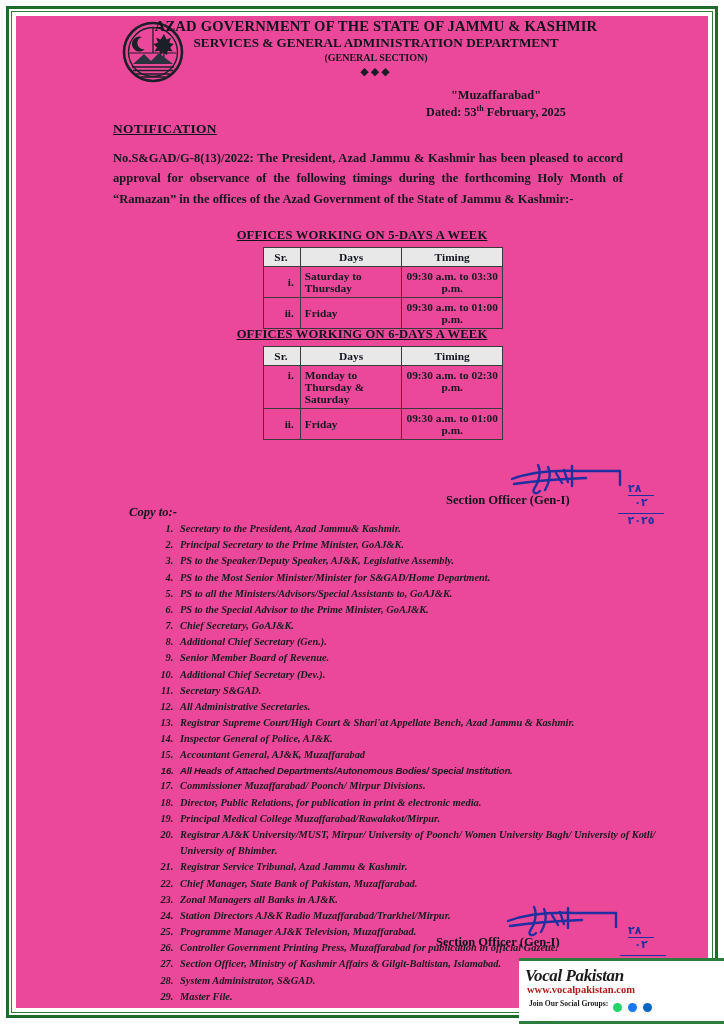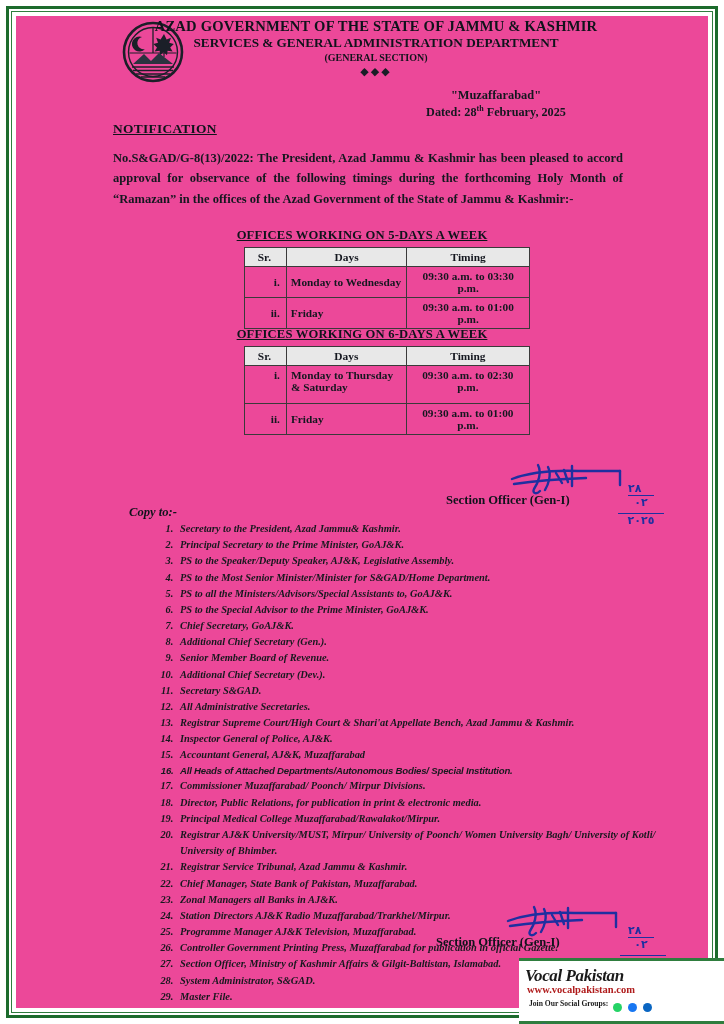--- a/index.html
+++ b/index.html
@@ -35,22 +35,22 @@
   .notif{position:absolute;left:97px;top:105px;font-size:13.4px;font-weight:bold;
       color:#10131b;text-decoration:underline;letter-spacing:.3px;}
 
   
   .para{position:absolute;left:97px;top:132px;width:510px;font-size:12.5px;
       font-weight:bold;color:#14171f;line-height:1.62;text-align:justify;}
 
   
   .tbl-title{position:absolute;width:692px;text-align:center;font-size:12.6px;
       font-weight:bold;text-decoration:underline;color:#10131b;letter-spacing:.2px;}
-  table.sched{position:absolute;border-collapse:collapse;width:286px;
-      font-size:11.3px;font-weight:bold;color:#14171f;}
+  table.sched{position:absolute;border-collapse:collapse;width:240px;
+      font-size:11.3px;font-weight:bold;color:#14171f;margin-left:19px;}
   table.sched td,table.sched th{border:1px solid #3a3a3a;padding:3px 4px;}
   table.sched thead th{background:#e8e8e8;text-align:center;font-size:11.4px;}
   .c-sr{width:34px;text-align:right;padding-right:6px!important;}
   .c-day{width:122px;text-align:left;}
   .c-tim{width:128px;text-align:center;}
   td.c-day,td.c-tim,td.c-sr{height:19px;}
 
   
   .sigblock{position:absolute;}
   .sig-label{font-size:12.6px;font-weight:bold;color:#10131b;white-space:nowrap;}
@@ -120,40 +120,40 @@
       <div class="hdr-txt">
         <div class="h1">AZAD GOVERNMENT OF THE STATE OF JAMMU &amp; KASHMIR</div>
         <div class="h2">SERVICES &amp; GENERAL ADMINISTRATION DEPARTMENT</div>
         <div class="h3">(GENERAL SECTION)</div>
         <div class="orn">◆◆◆</div>
       </div>
     </div>
 
     <div class="place">"Muzaffarabad"</div>
     <div class="dated">
-      <span>Dated: 28</span><sup>th</sup><span> February, 2025</span>
+      <span>Dated: 53</span><sup>th</sup><span> February, 2025</span>
     </div>
 
     <div class="notif">NOTIFICATION</div>
 
     <div class="para">No.S&amp;GAD/G-8(13)/2022: The President, Azad Jammu &amp; Kashmir has been pleased to accord approval for observance of the following timings during the forthcoming Holy Month of “Ramazan” in the offices of the Azad Government of the State of Jammu &amp; Kashmir:-</div>
 
     <div class="tbl-title" style="left:0;top:212px;">OFFICES WORKING ON 5-DAYS A WEEK</div>
     <table class="sched" style="left:228px;top:231px;">
       <thead>
         <tr>
           <th class="c-sr">Sr.</th>
           <th class="c-day">Days</th>
           <th class="c-tim">Timing</th>
         </tr>
       </thead>
       <tbody>
         <tr>
           <td class="c-sr">i.</td>
-          <td class="c-day">Monday to Wednesday</td>
+          <td class="c-day">Saturday to Thursday</td>
           <td class="c-tim">09:30 a.m. to 03:30 p.m.</td>
         </tr>
         <tr>
           <td class="c-sr">ii.</td>
           <td class="c-day">Friday</td>
           <td class="c-tim">09:30 a.m. to 01:00 p.m.</td>
         </tr>
       </tbody>
     </table>
 

